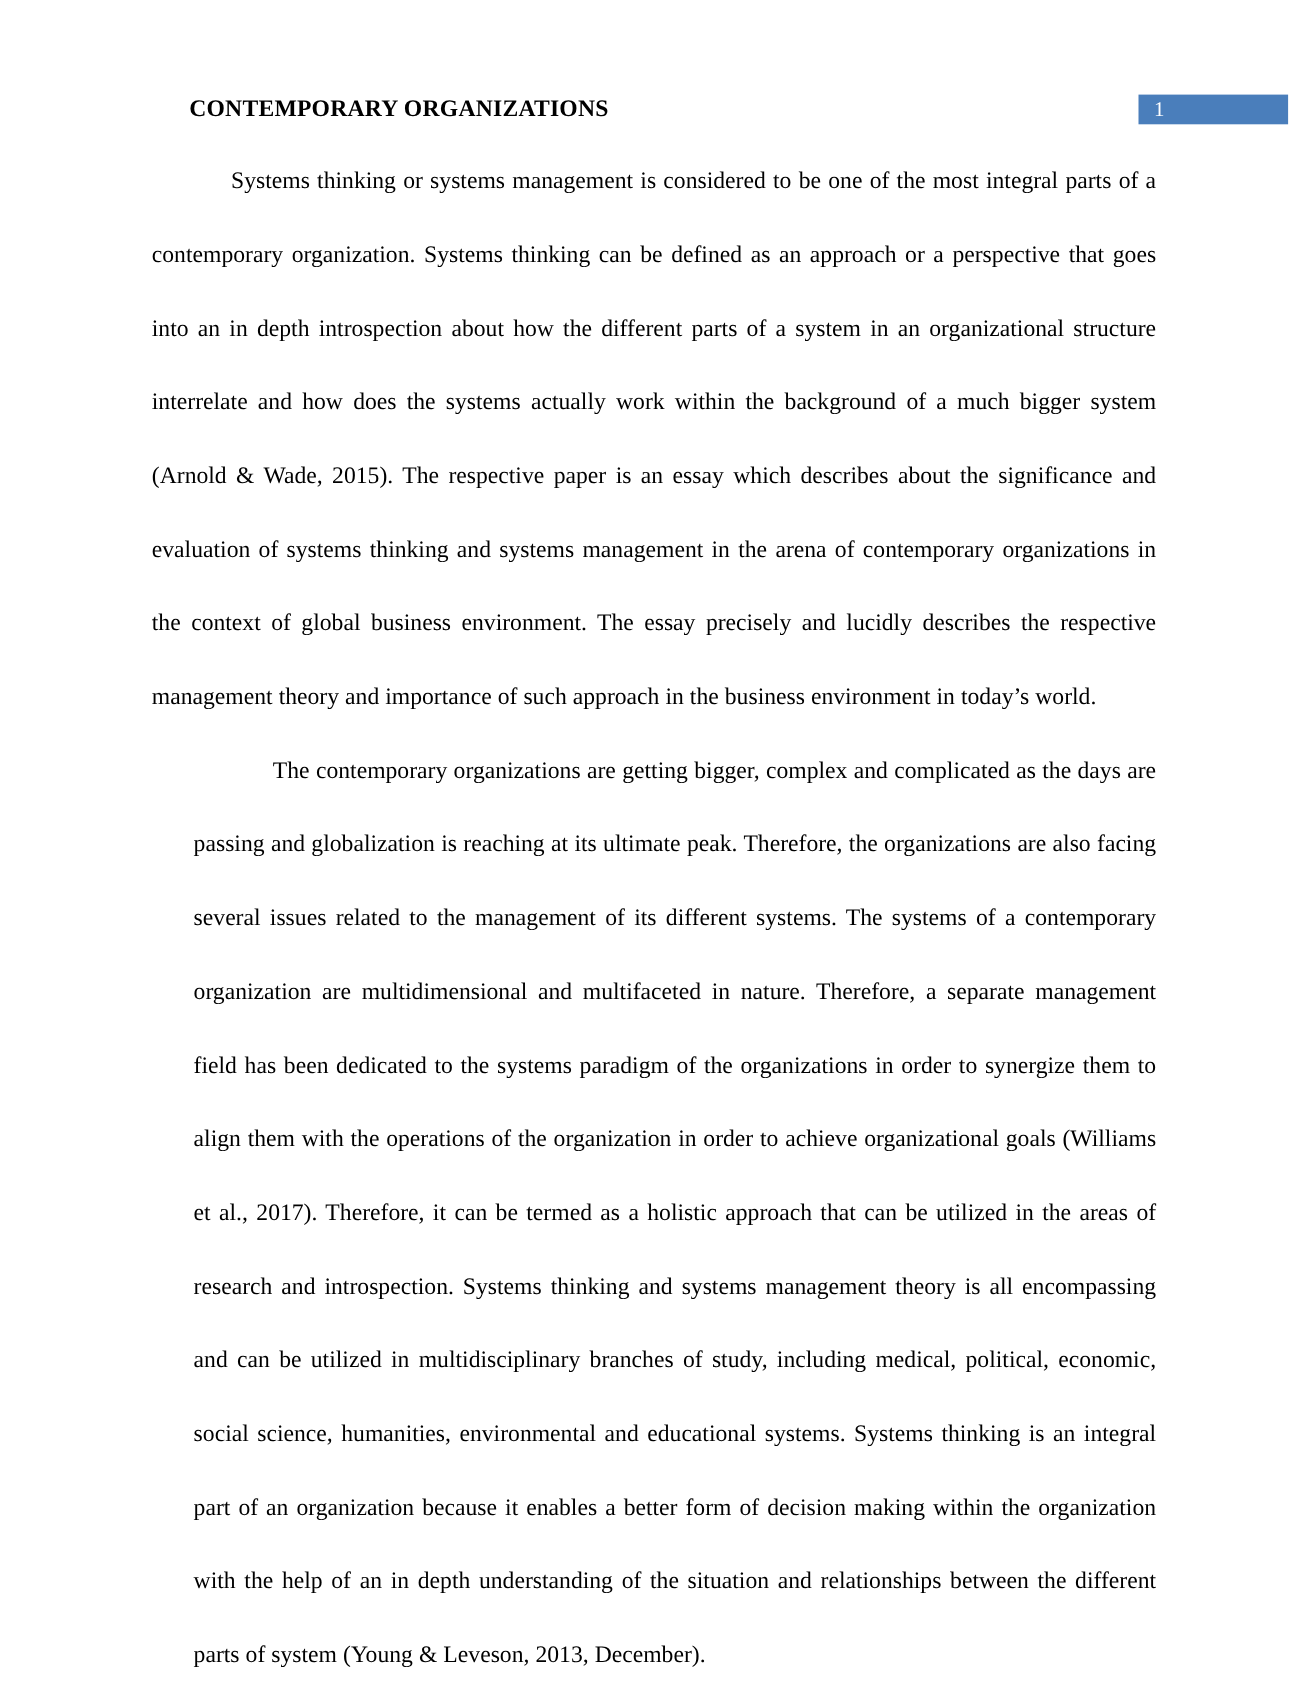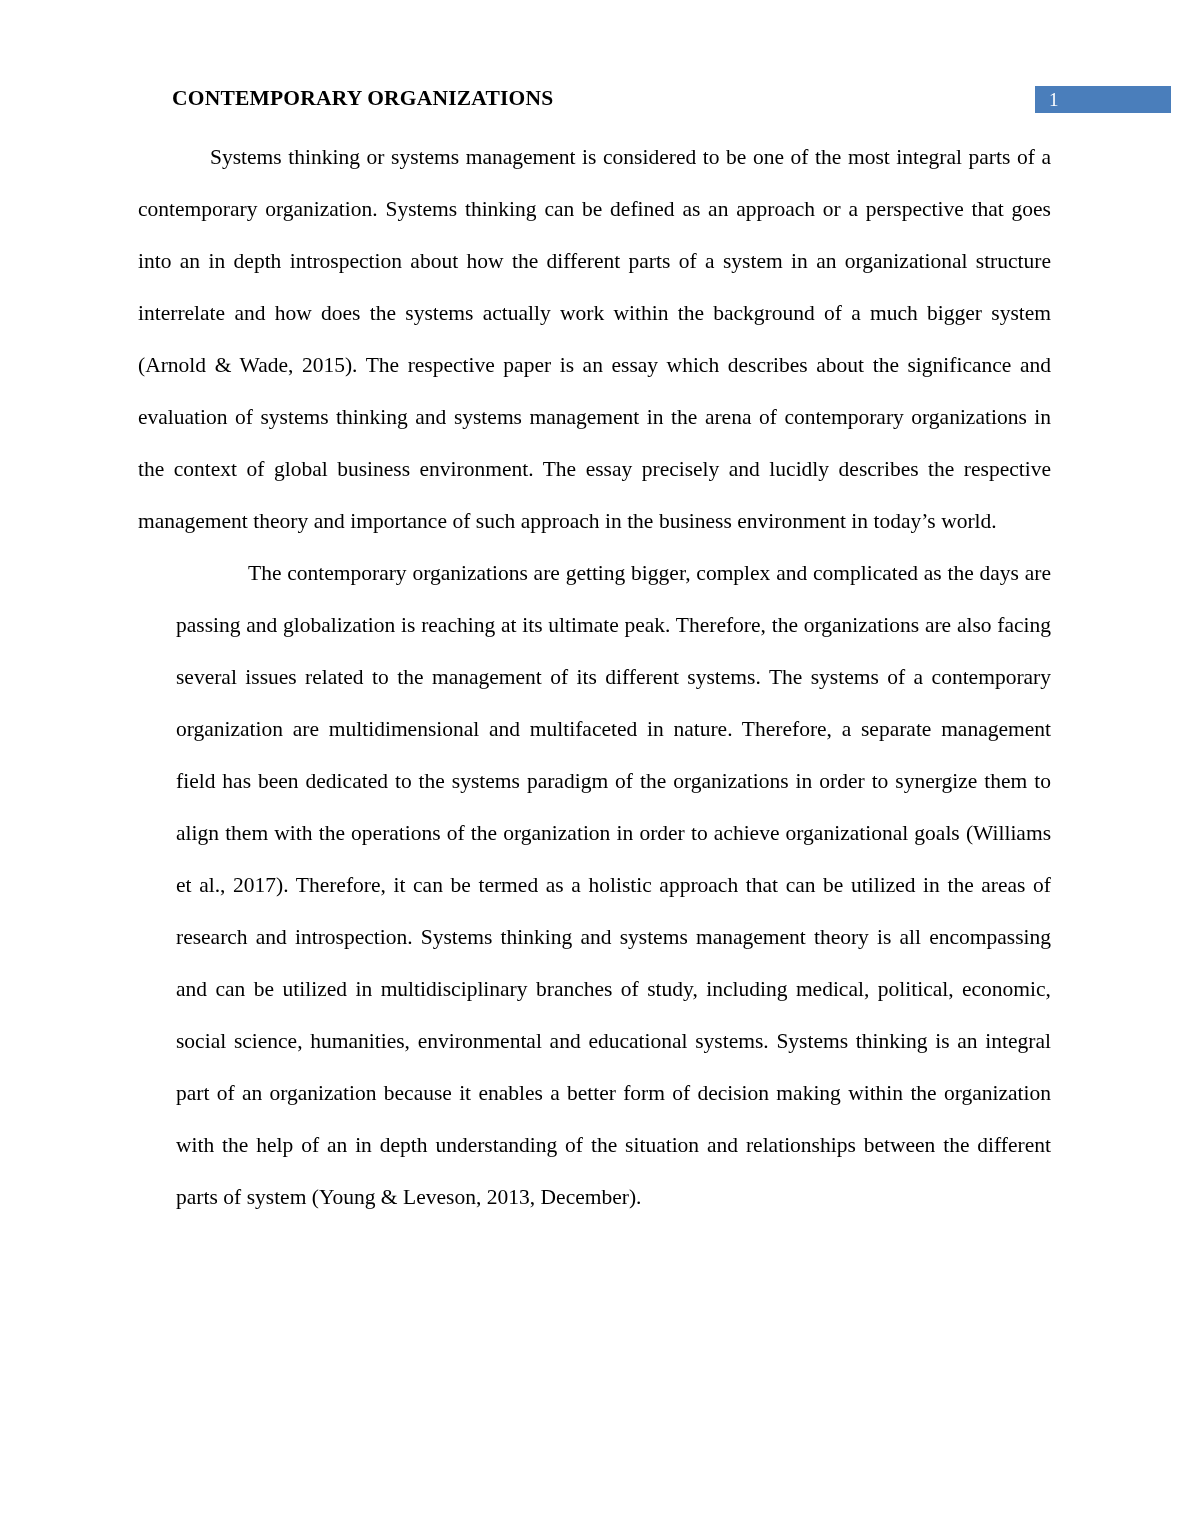--- a/index.html
+++ b/index.html
@@ -72,21 +72,21 @@
     top: 131px;
     width: 913px;
   }
 
   .para {
     margin: 0 0 0 0;
     text-align: justify;
     text-justify: inter-word;
     text-indent: 72px;
     font-size: 21.5px;
-    line-height: 52px;
+    line-height: 67px;
     color: #000000;
     -webkit-hyphens: none;
     hyphens: none;
     word-spacing: 0.1px;
   }
 
   .para + .para {
     margin-top: 0px;
     margin-left: 38px;
   }

